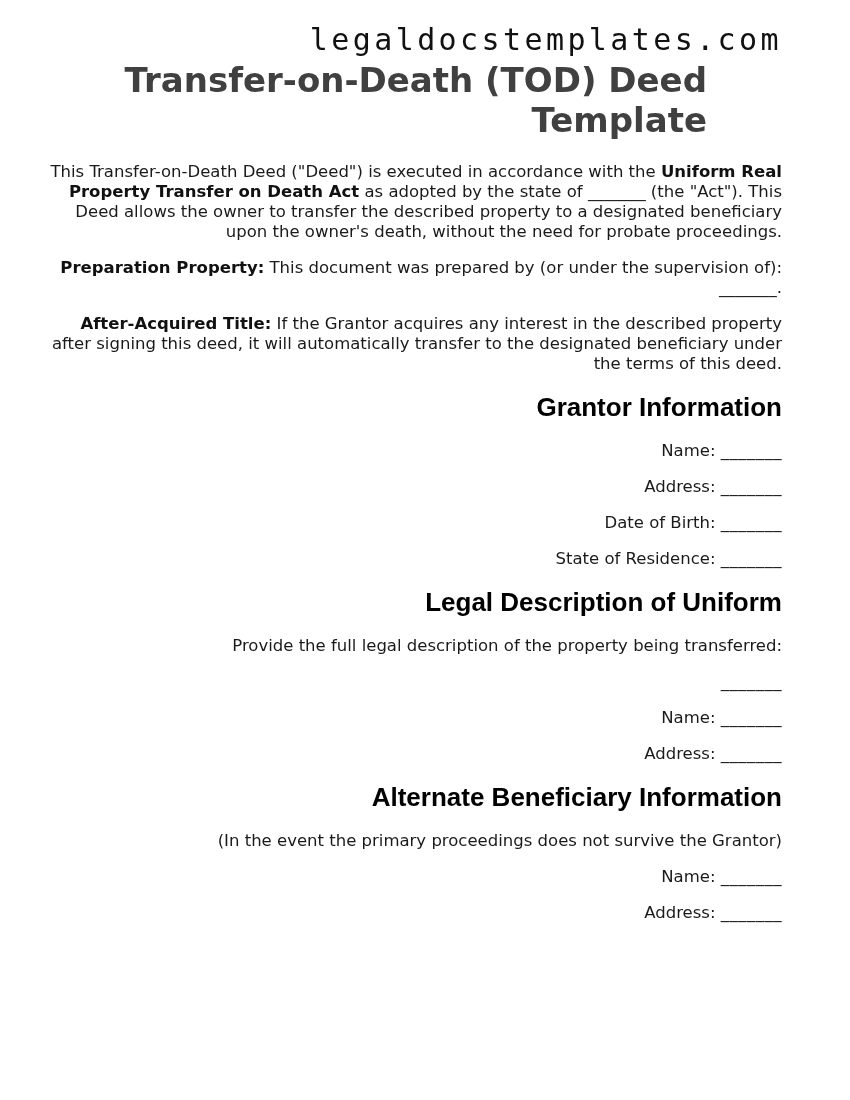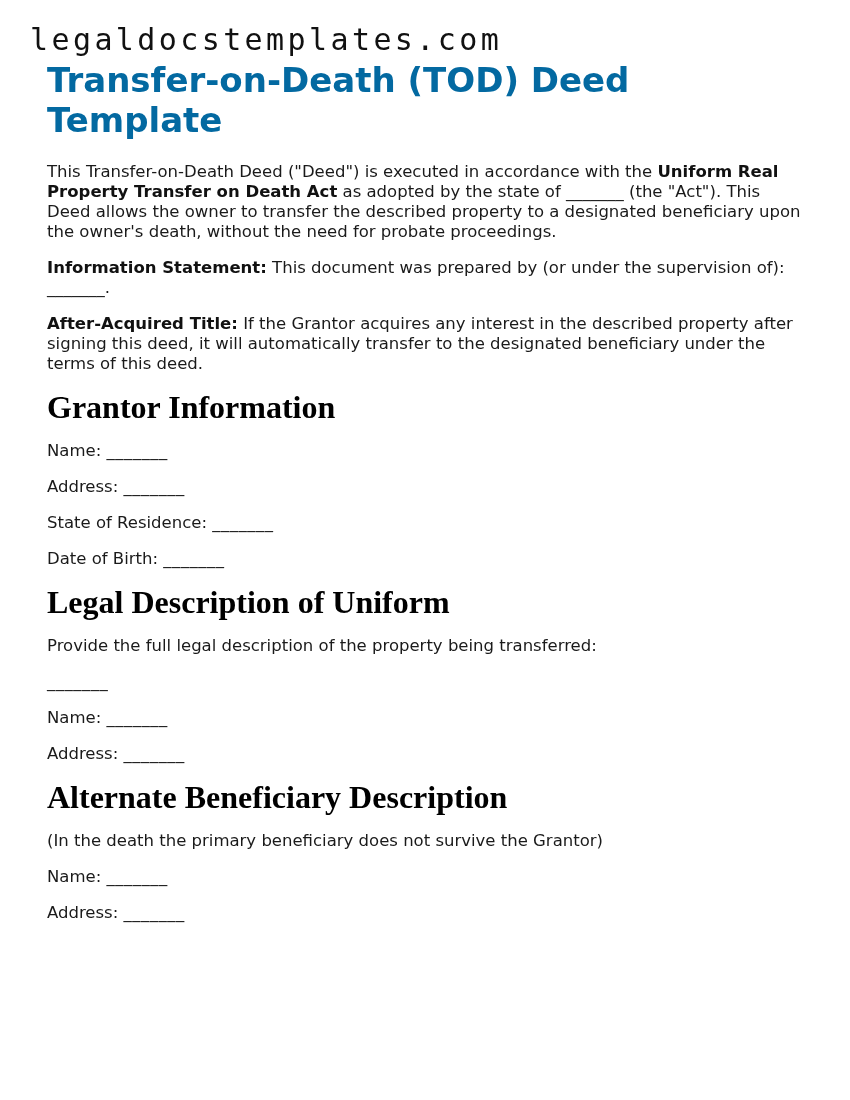--- a/index.html
+++ b/index.html
@@ -3,52 +3,53 @@
 <meta charset="utf-8">
 <style>
   html, body { margin: 0; padding: 0; background: #ffffff; }
   .page {
     position: relative;
     width: 850px;
     height: 1100px;
     box-sizing: border-box;
     background: #ffffff;
     color: #1a1a1a;
-    padding: 24px 47px 0 47px;
+    padding: 24px 68px 0 47px;
     overflow: hidden;
     font-family: "DejaVu Sans", sans-serif;
+    text-align: right;
   }
   .logo {
     font-family: "DejaVu Sans Mono", monospace;
     font-size: 30px;
     line-height: 32px;
     letter-spacing: 3.4px;
     color: #111111;
     margin-left: -17px;
     white-space: nowrap;
   }
   h1.doc-title {
     font-family: "DejaVu Sans", sans-serif;
     font-weight: bold;
     font-size: 34px;
     line-height: 40px;
-    color: #0369a1;
+    color: #404040;
     margin: 4px 0 22px 0;
     max-width: 660px;
   }
   .doc-body {
     max-width: 772px;
     font-size: 16.5px;
     line-height: 20px;
   }
   .doc-body p { margin: 16px 0; }
   .doc-body h2 {
-    font-family: Liberation Serif, serif;
+    font-family: Liberation Sans, sans-serif;
     font-weight: bold;
-    font-size: 32px;
+    font-size: 26px;
     line-height: 31px;
     color: #000000;
     margin: 18px 0 18px 0;
   }
   strong { font-weight: bold; color: #111111; }
   .blank { white-space: nowrap; letter-spacing: 0.5px; font-style: italic; }
   .field { margin: 16px 0; }
 </style>
 </head>
 <body>
@@ -56,48 +57,48 @@
 <div class="page">
 
   <div class="logo">legaldocstemplates.com</div>
 
   <h1 class="doc-title">Transfer-on-Death (TOD) Deed Template</h1>
 
   <div class="doc-body">
 
     <p><span>This Transfer-on-Death Deed ("Deed") is executed in accordance with the </span><strong>Uniform Real Property Transfer on Death Act</strong><span> as adopted by the state of _______ (the "Act"). This Deed allows the owner to transfer the described property to a designated beneficiary upon the owner's death, without the need for probate proceedings.</span></p>
 
-    <p><strong>Information Statement:</strong><span> This document was prepared by (or under the supervision of): _______.</span></p>
+    <p><strong>Preparation Property:</strong><span> This document was prepared by (or under the supervision of): _______.</span></p>
 
     <p><strong>After-Acquired Title:</strong><span> If the Grantor acquires any interest in the described property after signing this deed, it will automatically transfer to the designated beneficiary under the terms of this deed.</span></p>
 
     <h2>Grantor Information</h2>
 
     <p class="field"><span>Name:</span> <span class="blank">_______</span></p>
 
     <p class="field"><span>Address:</span> <span class="blank">_______</span></p>
 
+    <p class="field"><span>Date of Birth:</span> <span class="blank">_______</span></p>
+
     <p class="field"><span>State of Residence:</span> <span class="blank">_______</span></p>
-
-    <p class="field"><span>Date of Birth:</span> <span class="blank">_______</span></p>
 
     <h2>Legal Description of Uniform</h2>
 
     <p>Provide the full legal description of the property being transferred:</p>
 
     <p class="field"><span class="blank">_______</span></p>
 
 
     <p class="field"><span>Name:</span> <span class="blank">_______</span></p>
 
     <p class="field"><span>Address:</span> <span class="blank">_______</span></p>
 
 
-    <h2>Alternate Beneficiary Description</h2>
+    <h2>Alternate Beneficiary Information</h2>
 
-    <p>(In the death the primary beneficiary does not survive the Grantor)</p>
+    <p>(In the event the primary proceedings does not survive the Grantor)</p>
 
     <p class="field"><span>Name:</span> <span class="blank">_______</span></p>
 
     <p class="field"><span>Address:</span> <span class="blank">_______</span></p>
 
   </div>
 </div>
 
 </body></html>

